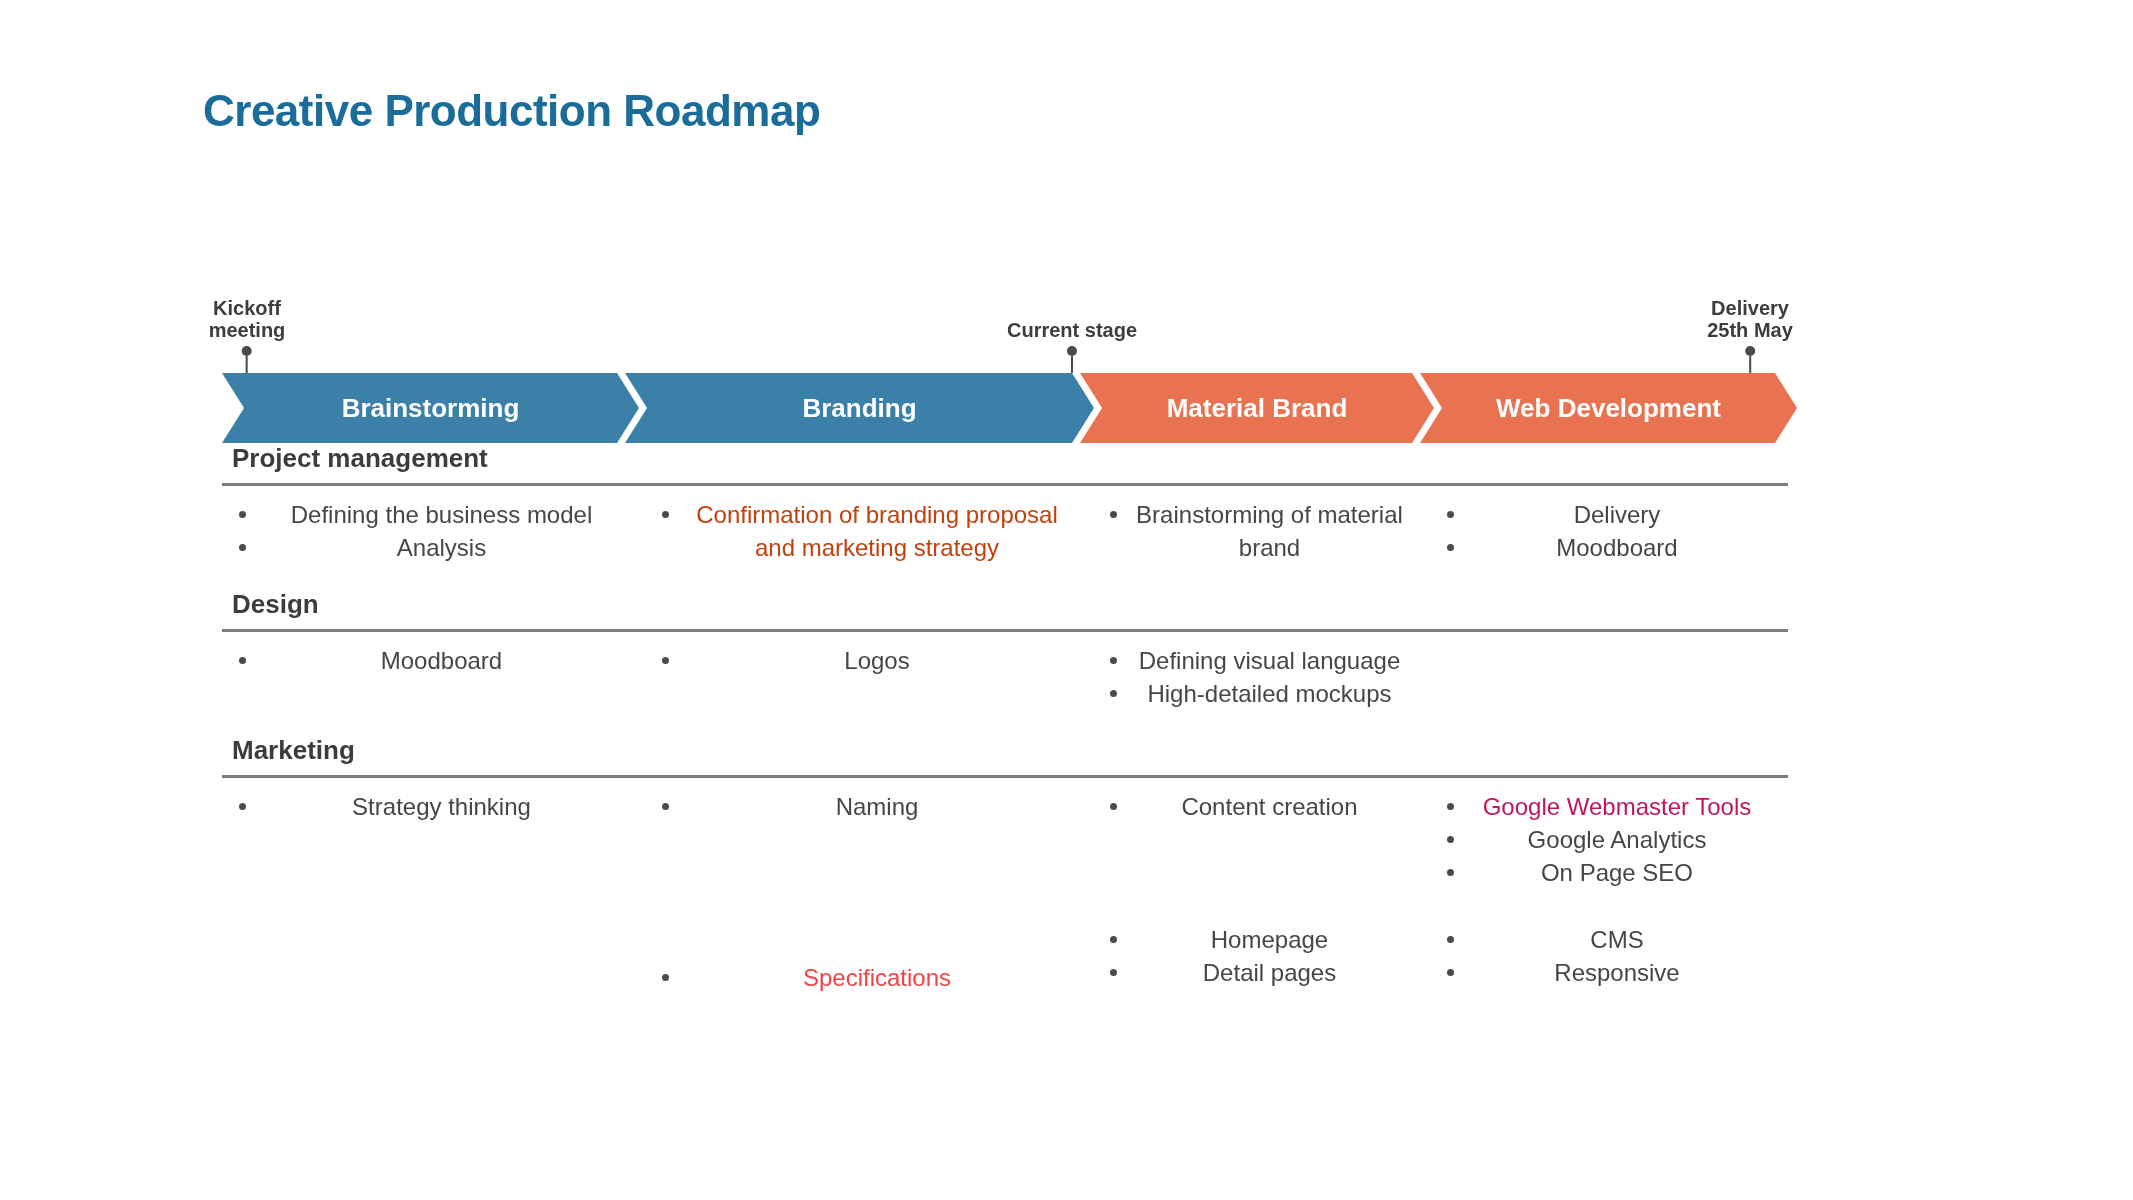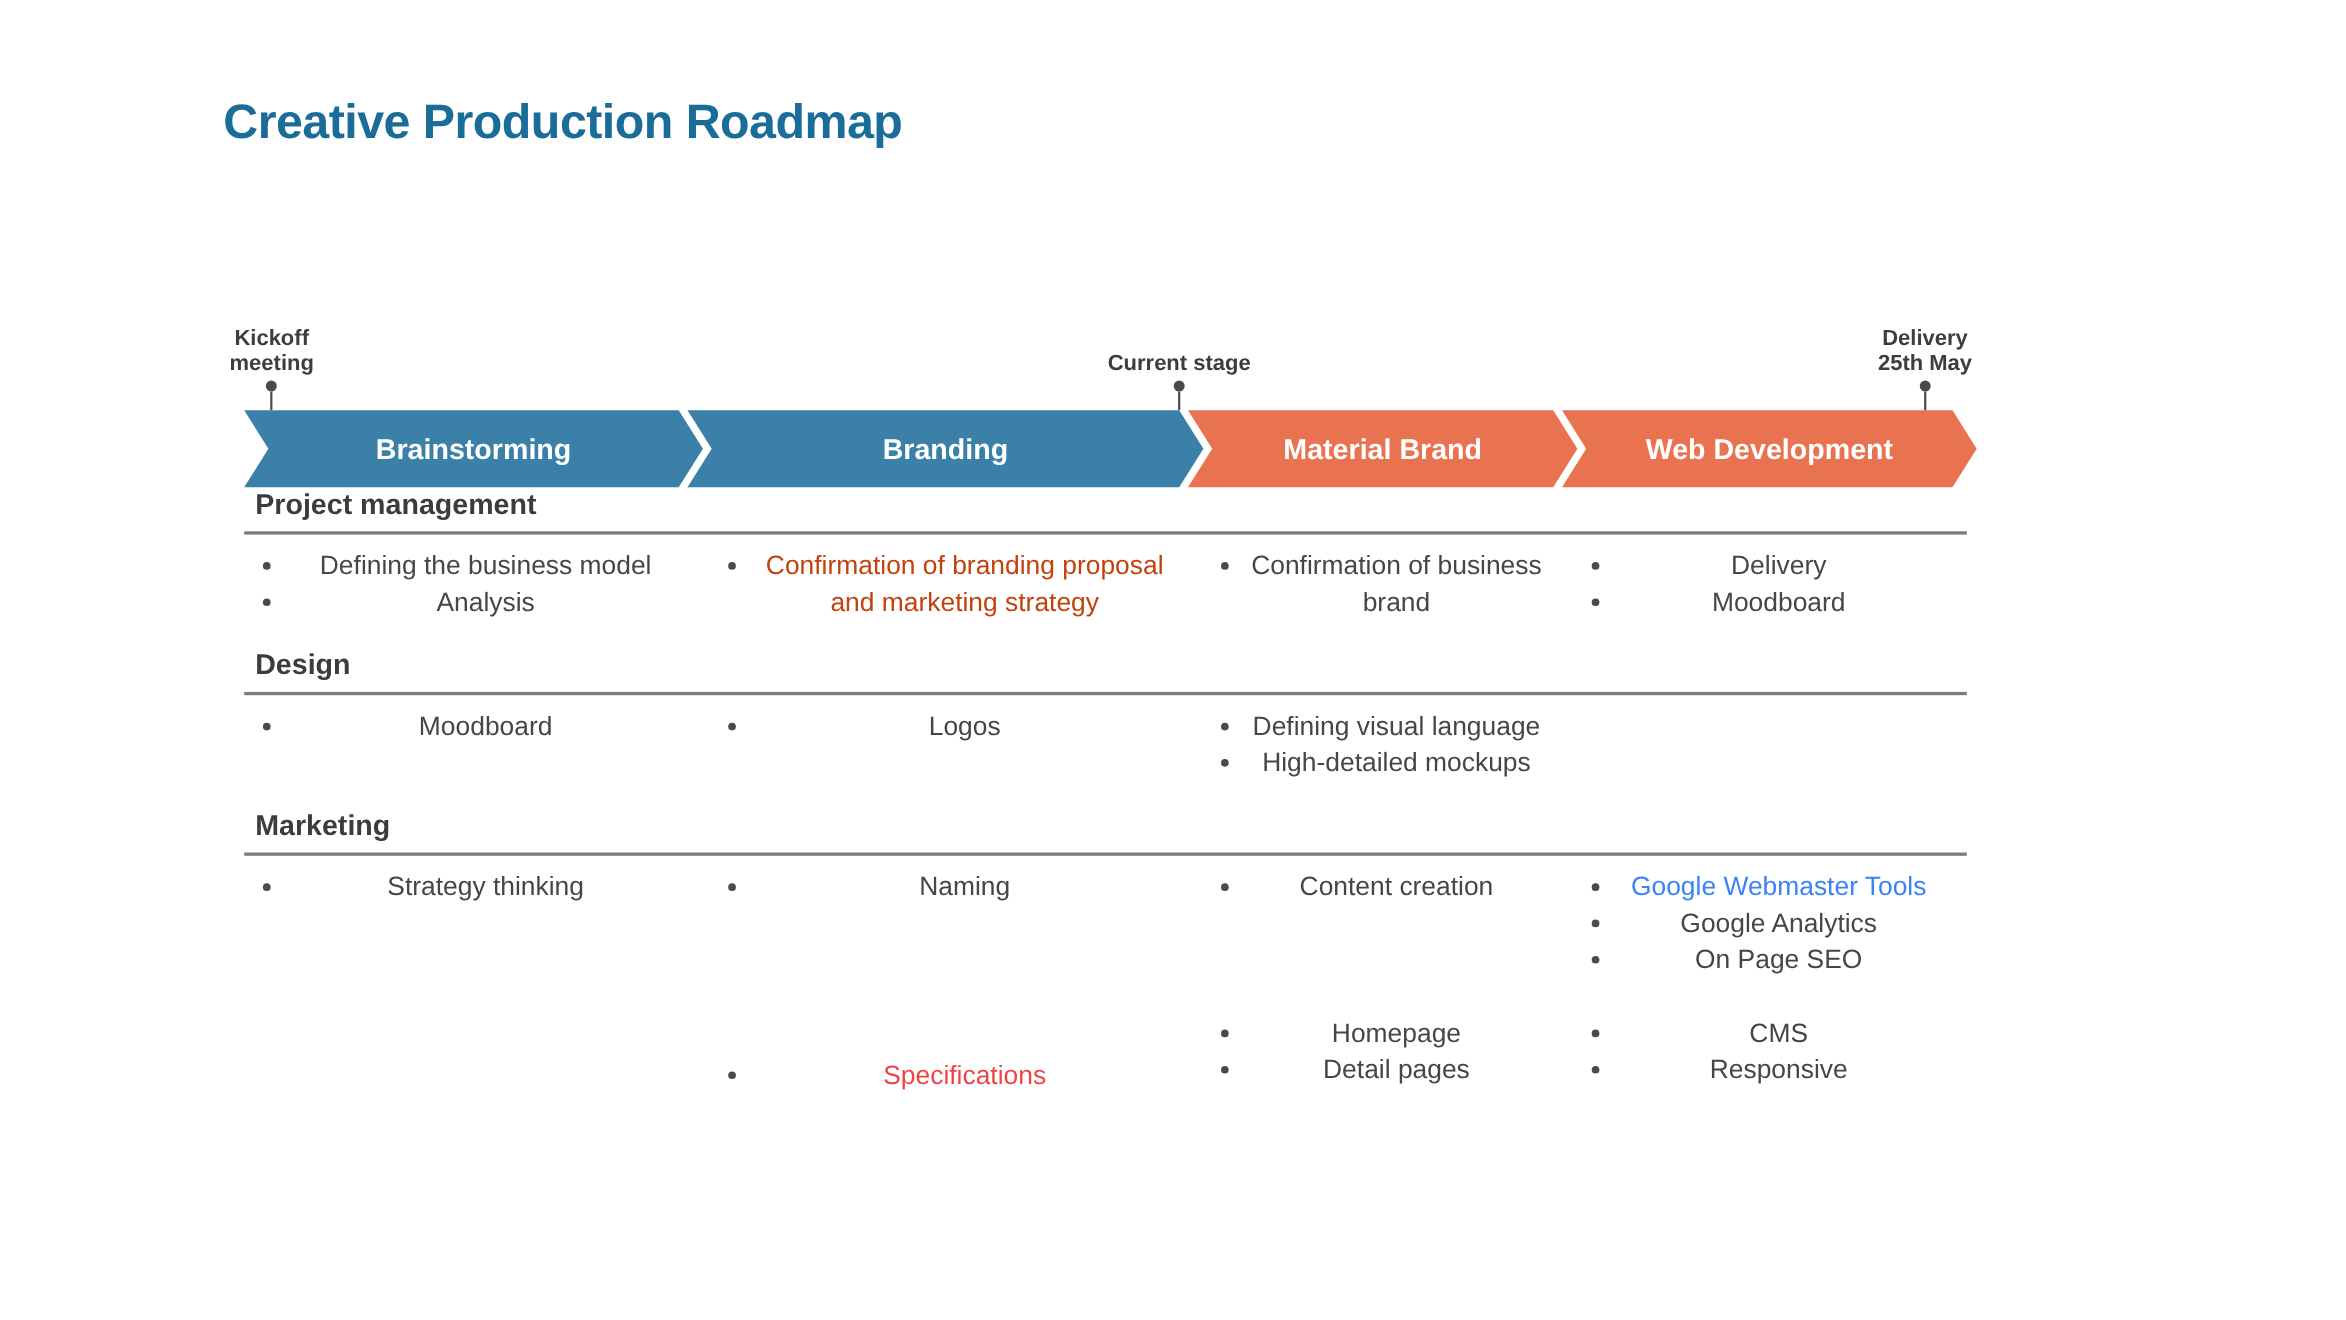--- a/index.html
+++ b/index.html
@@ -114,21 +114,21 @@
         <h2 class="theading" style="border-bottom-color: rgb(124, 124, 124);">Project management</h2>
         <div class="tgrid">
           <ul class="tcell col0">
             <li class="titem" style="color: rgb(70, 70, 70);">Defining the business model</li>
             <li class="titem" style="color: rgb(70, 70, 70);">Analysis</li>
           </ul>
           <ul class="tcell col1">
             <li class="titem" style="color: #c2410c;">Confirmation of branding proposal and marketing strategy</li>
           </ul>
           <ul class="tcell col2">
-            <li class="titem" style="color: rgb(70, 70, 70);">Confirmation of business brand</li>
+            <li class="titem" style="color: rgb(70, 70, 70);">Brainstorming of material brand</li>
           </ul>
           <ul class="tcell col3">
             <li class="titem" style="color: rgb(70, 70, 70);">Delivery</li>
             <li class="titem" style="color: rgb(70, 70, 70);">Moodboard</li>
           </ul>
         </div>
       </section>
       <section class="tsection">
         <h2 class="theading" style="border-bottom-color: rgb(124, 124, 124);">Design</h2>
         <div class="tgrid">
@@ -151,21 +151,21 @@
           <ul class="tcell col0">
             <li class="titem" style="color: rgb(70, 70, 70);">Strategy thinking</li>
           </ul>
           <ul class="tcell col1">
             <li class="titem" style="color: rgb(70, 70, 70);">Naming</li>
           </ul>
           <ul class="tcell col2">
             <li class="titem" style="color: rgb(70, 70, 70);">Content creation</li>
           </ul>
           <ul class="tcell col3">
-            <li class="titem" style="color: #3b82f6;">Google Webmaster Tools</li>
+            <li class="titem" style="color: #be185d;">Google Webmaster Tools</li>
             <li class="titem" style="color: rgb(70, 70, 70);">Google Analytics</li>
             <li class="titem" style="color: rgb(70, 70, 70);">On Page SEO</li>
           </ul>
         </div>
       </section>
       <section class="tsection">
         <div class="tgrid">
           <ul class="tcell col0"></ul>
           <ul class="tcell col1">
             <li class="titem" style="color: #ef4444; margin-top: 38px;">Specifications</li>

